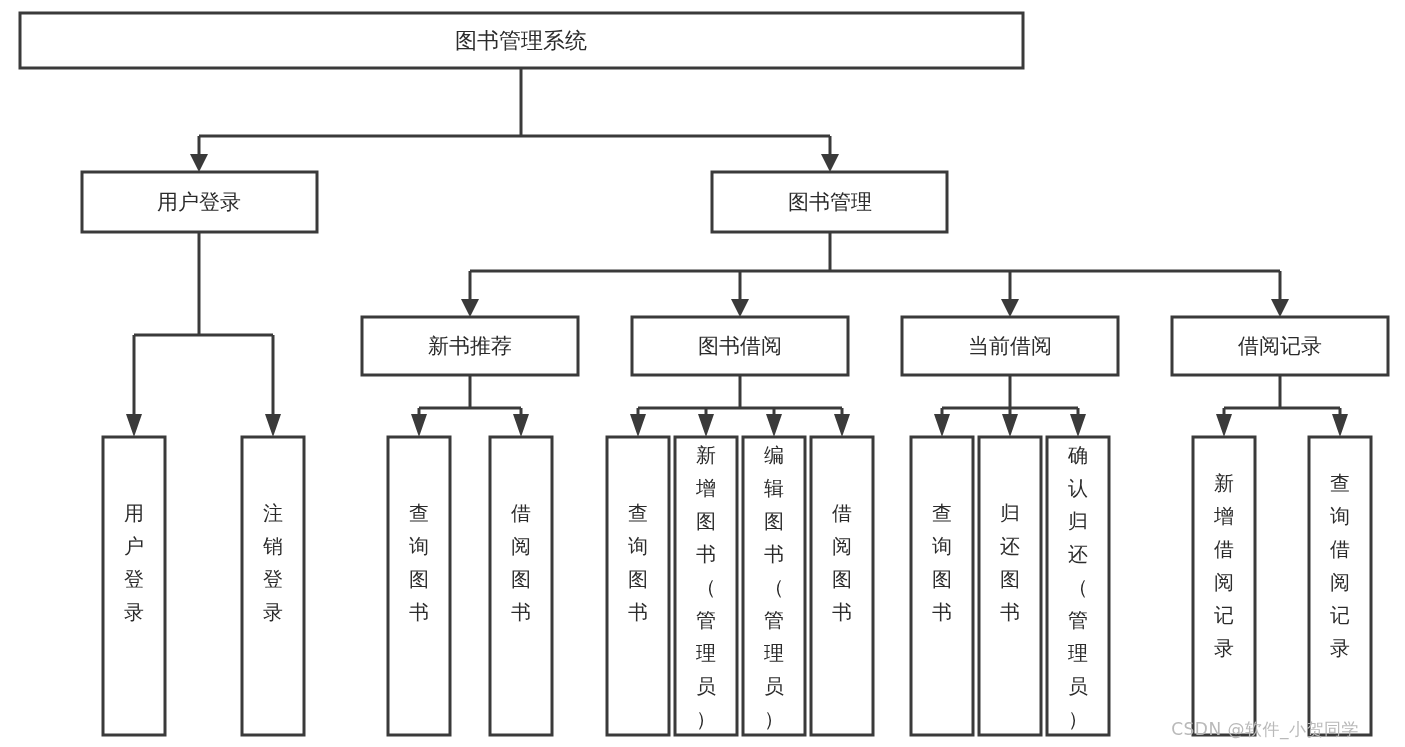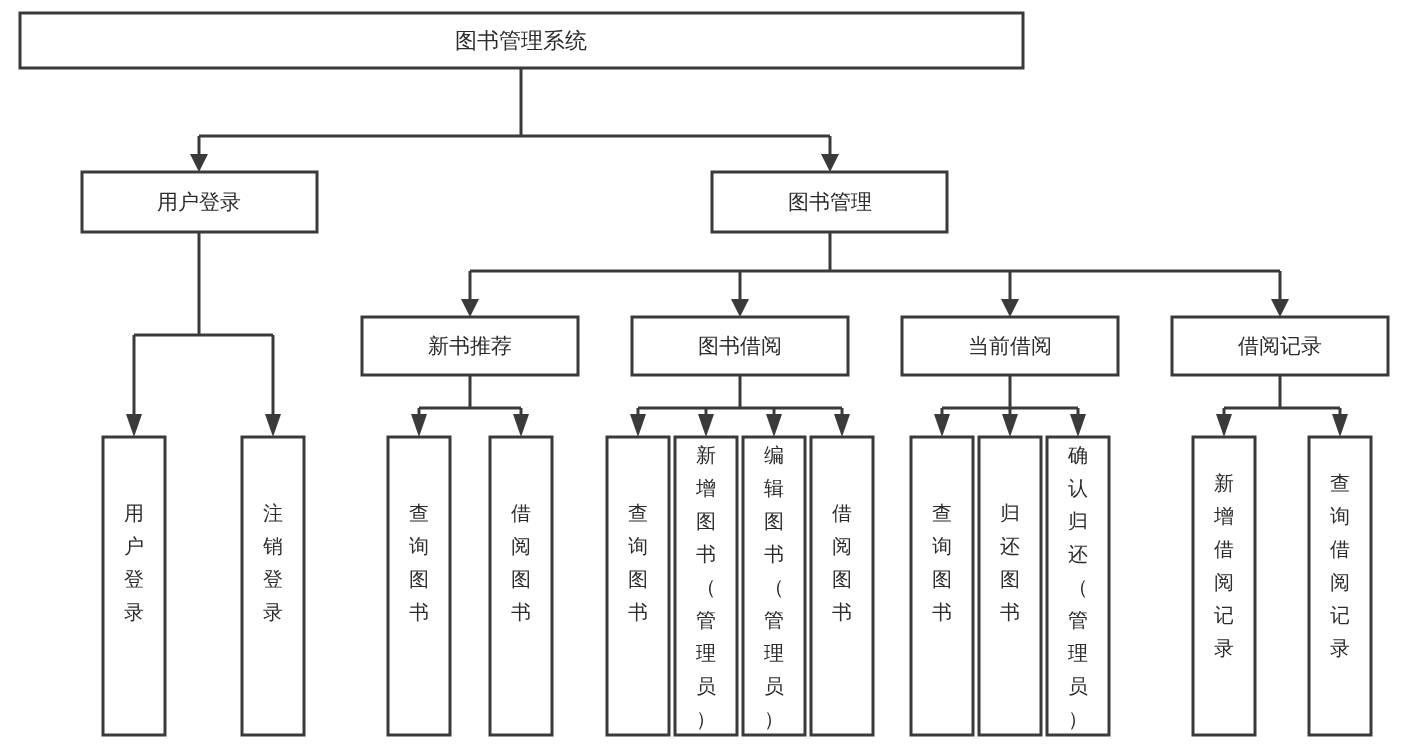--- a/index.html
+++ b/index.html
@@ -225,13 +225,14 @@
       <rect class="node-rect" x="1193" y="437" width="62" height="298"></rect>
       <text class="leaf-label vtext" x="1224" y="490"><tspan x="1224" y="490">新</tspan><tspan x="1224" y="523">增</tspan><tspan x="1224" y="556">借</tspan><tspan x="1224" y="589">阅</tspan><tspan x="1224" y="622">记</tspan><tspan x="1224" y="655">录</tspan></text>
     </g>
     <g>
       <rect class="node-rect" x="1309" y="437" width="62" height="298"></rect>
       <text class="leaf-label vtext" x="1340" y="490"><tspan x="1340" y="490">查</tspan><tspan x="1340" y="523">询</tspan><tspan x="1340" y="556">借</tspan><tspan x="1340" y="589">阅</tspan><tspan x="1340" y="622">记</tspan><tspan x="1340" y="655">录</tspan></text>
     </g>
 
   </svg>
 
+  <div class="watermark">CSDN @软件_小贺同学</div>
 </div>
 
 </body></html>

